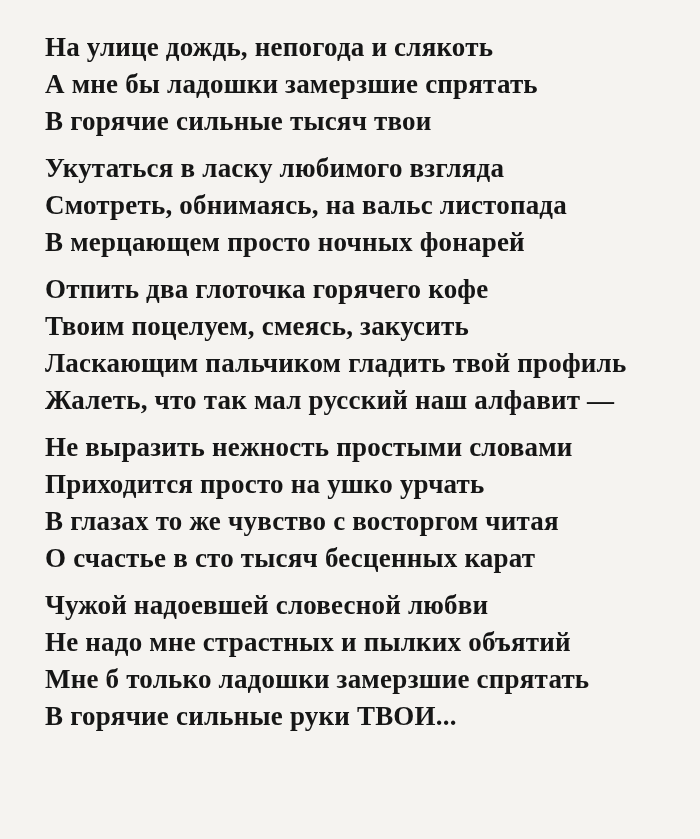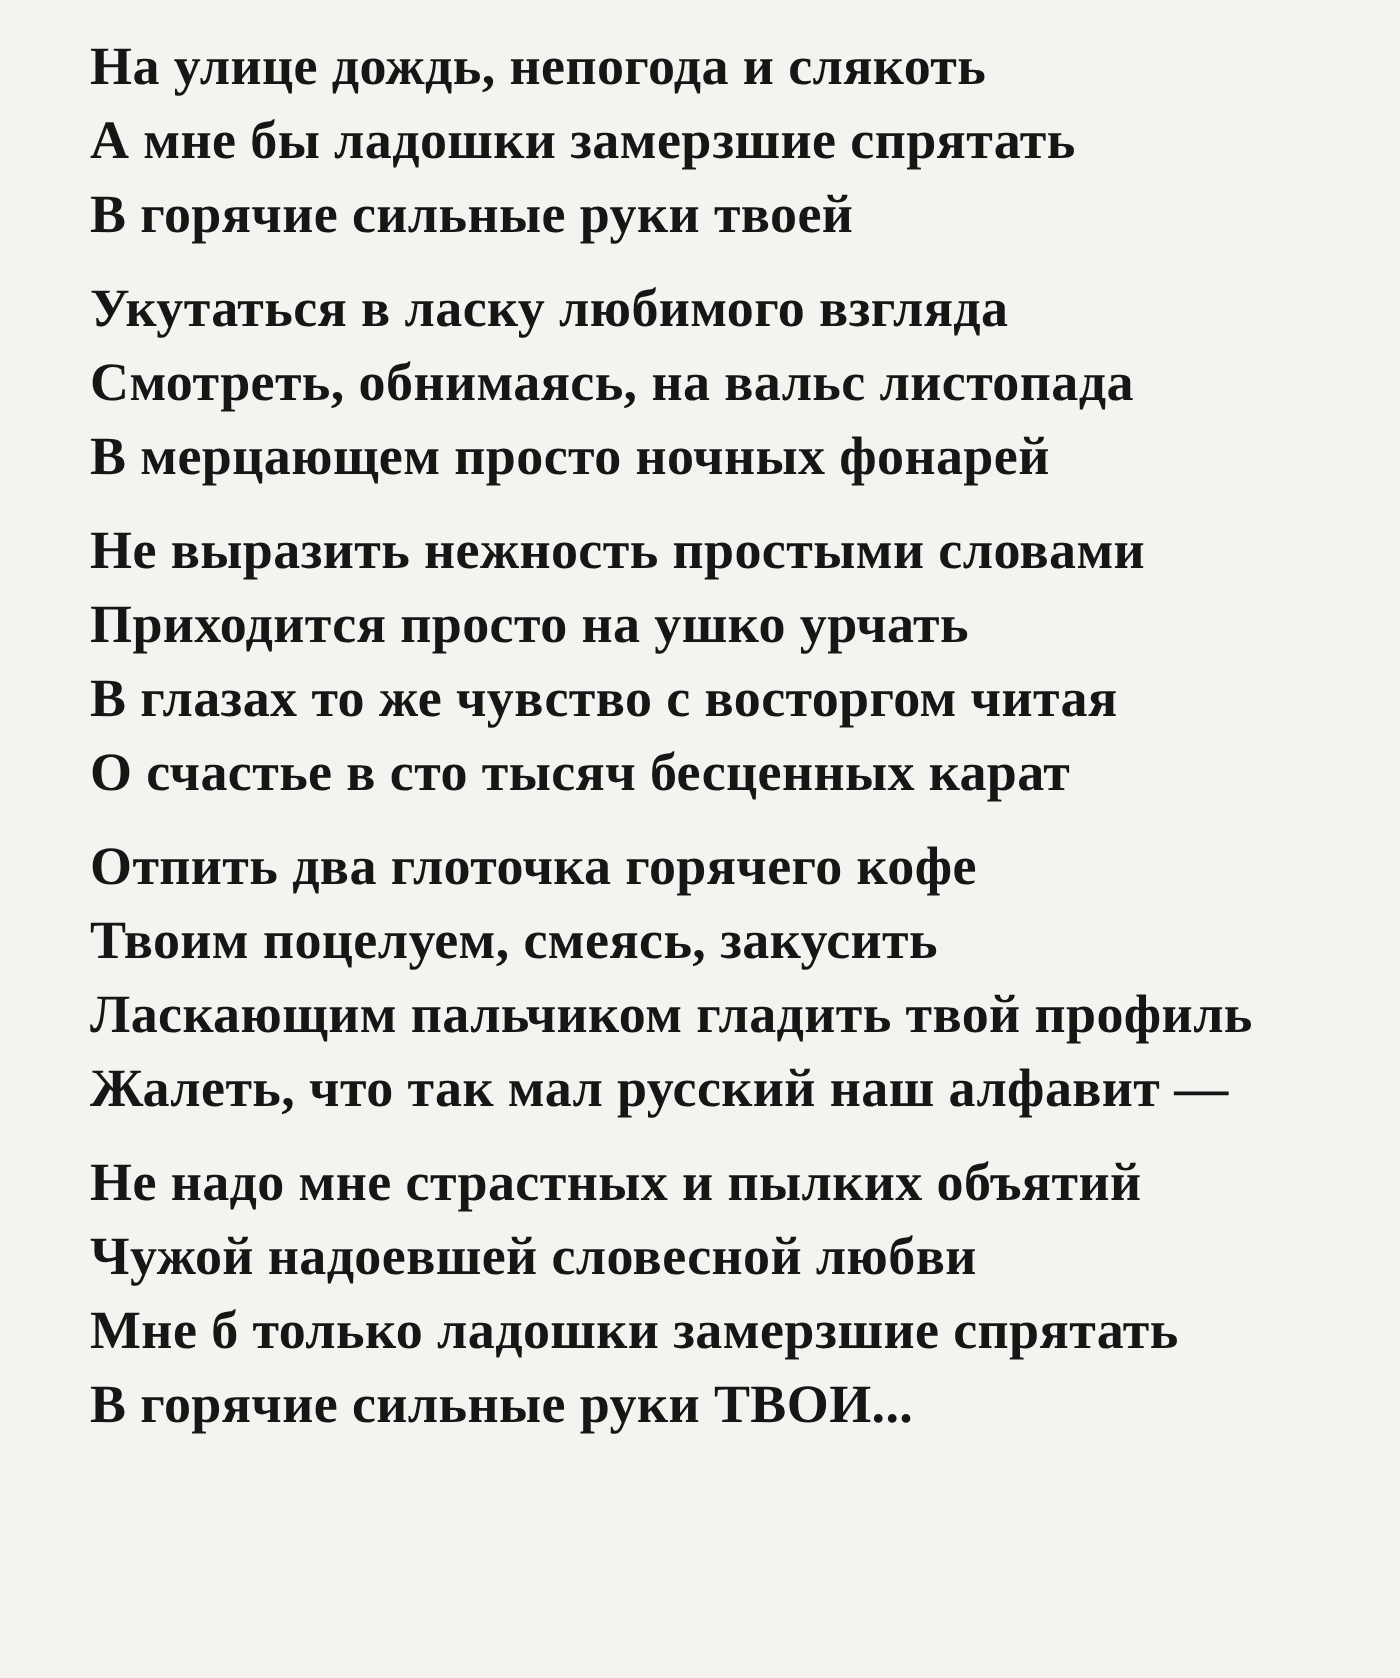--- a/index.html
+++ b/index.html
@@ -10,64 +10,64 @@
   body {
     width: 700px;
     height: 839px;
     overflow: hidden;
     font-family: "Liberation Serif", "DejaVu Serif", serif;
   }
   .poem {
     box-sizing: border-box;
     width: 700px;
     height: 839px;
-    padding: 15px 14px 0 45px;
+    padding: 29px 14px 0 45px;
   }
   .stanza {
     margin: 0 0 10px 0;
   }
   .line {
     font-weight: bold;
     font-size: 27px;
     line-height: 37px;
     letter-spacing: 0.2px;
     white-space: nowrap;
   }
 </style>
 </head>
 <body style="background: rgb(245, 243, 240); color: rgb(22, 22, 22);">
 
 <div class="poem">
 
   <div class="stanza">
     <div class="line">На улице дождь, непогода и слякоть</div>
     <div class="line">А мне бы ладошки замерзшие спрятать</div>
-    <div class="line">В горячие сильные руки твоей</div>
+    <div class="line">В горячие сильные тысяч твои</div>
   </div>
 
   <div class="stanza">
     <div class="line">Укутаться в ласку любимого взгляда</div>
     <div class="line">Смотреть, обнимаясь, на вальс листопада</div>
     <div class="line">В мерцающем просто ночных фонарей</div>
+  </div>
+
+  <div class="stanza">
+    <div class="line">Отпить два глоточка горячего кофе</div>
+    <div class="line">Твоим поцелуем, смеясь, закусить</div>
+    <div class="line">Ласкающим пальчиком гладить твой профиль</div>
+    <div class="line">Жалеть, что так мал русский наш алфавит —</div>
   </div>
 
   <div class="stanza">
     <div class="line">Не выразить нежность простыми словами</div>
     <div class="line">Приходится просто на ушко урчать</div>
     <div class="line">В глазах то же чувство с восторгом читая</div>
     <div class="line">О счастье в сто тысяч бесценных карат</div>
   </div>
 
   <div class="stanza">
-    <div class="line">Отпить два глоточка горячего кофе</div>
-    <div class="line">Твоим поцелуем, смеясь, закусить</div>
-    <div class="line">Ласкающим пальчиком гладить твой профиль</div>
-    <div class="line">Жалеть, что так мал русский наш алфавит —</div>
-  </div>
-
-  <div class="stanza">
+    <div class="line">Чужой надоевшей словесной любви</div>
     <div class="line">Не надо мне страстных и пылких объятий</div>
-    <div class="line">Чужой надоевшей словесной любви</div>
     <div class="line">Мне б только ладошки замерзшие спрятать</div>
     <div class="line">В горячие сильные руки ТВОИ...</div>
   </div>
 
 </div>
 
 </body></html>

